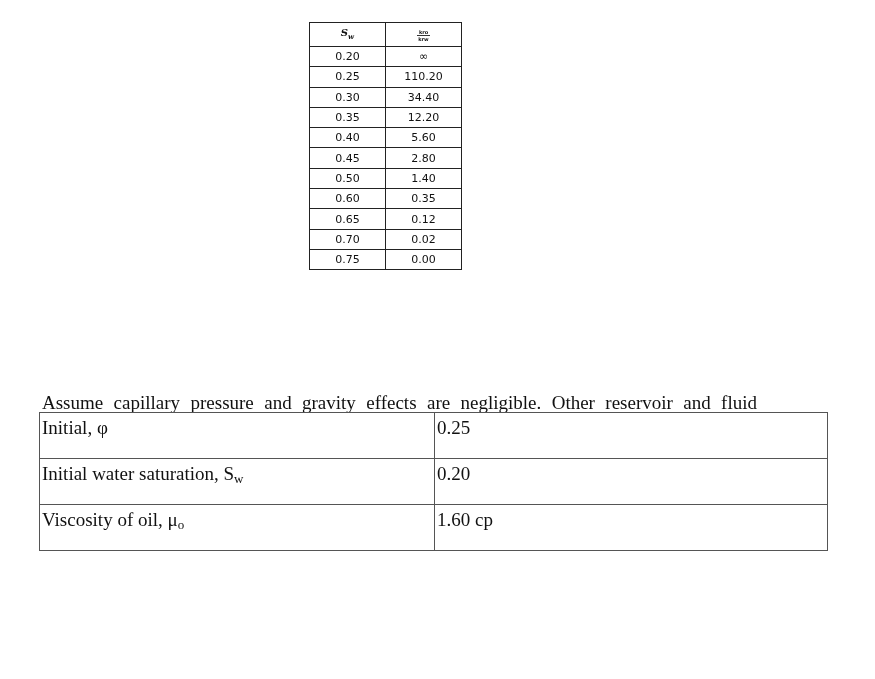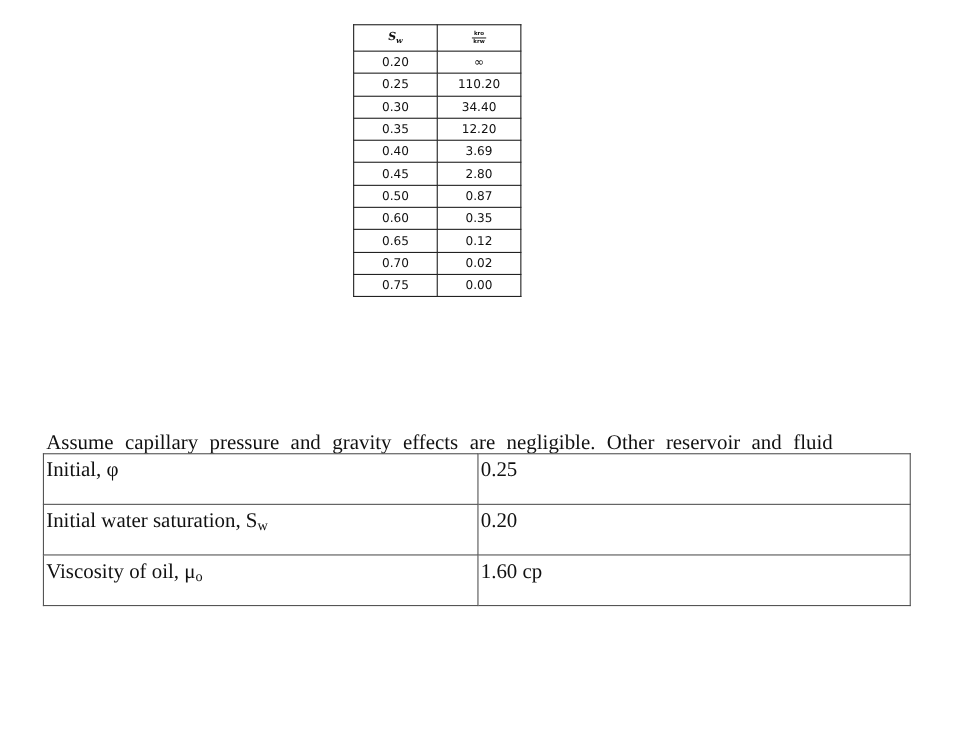--- a/index.html
+++ b/index.html
@@ -1,20 +1,20 @@
 <!DOCTYPE html>
 <html><head>
   <meta charset="utf-8">
   <style>
     html, body { margin: 0; padding: 0; background: #ffffff; }
     body { width: 875px; height: 679px; position: relative; overflow: hidden; color: #111; }
 
     
     .kr-table {
-      position: absolute; left: 321px; top: 22px;
+      position: absolute; left: 309px; top: 22px;
       border-collapse: collapse;
       font-family: "DejaVu Sans", sans-serif;
       font-size: 11px;
       border: 1.5px solid #222;
     }
     .kr-table td, .kr-table th {
       border: 1px solid #222;
       text-align: center;
       padding: 0;
       height: 19.3px;
@@ -88,29 +88,29 @@
     <tr>
         <td>0.30</td>
         <td>34.40</td>
       </tr>
     <tr>
         <td>0.35</td>
         <td>12.20</td>
       </tr>
     <tr>
         <td>0.40</td>
-        <td>3.69</td>
+        <td>5.60</td>
       </tr>
     <tr>
         <td>0.45</td>
         <td>2.80</td>
       </tr>
     <tr>
         <td>0.50</td>
-        <td>0.87</td>
+        <td>1.40</td>
       </tr>
     <tr>
         <td>0.60</td>
         <td>0.35</td>
       </tr>
     <tr>
         <td>0.65</td>
         <td>0.12</td>
       </tr>
     <tr>

